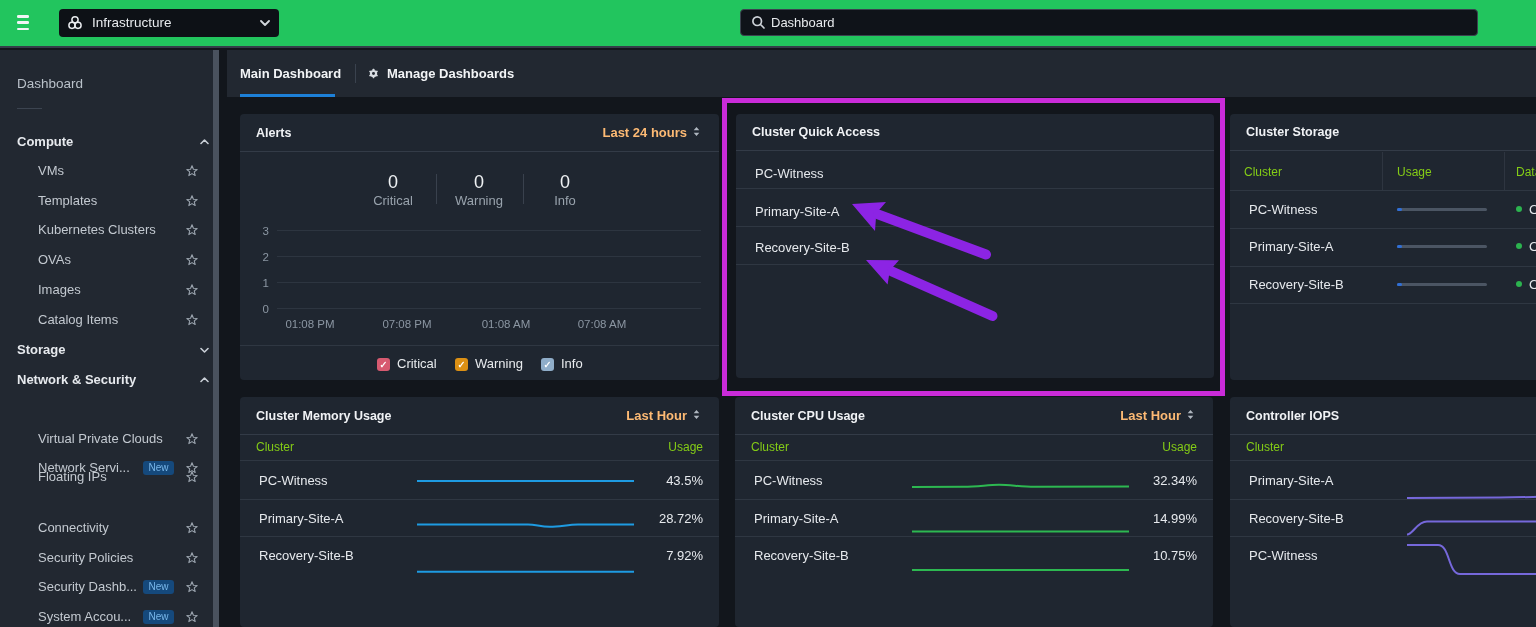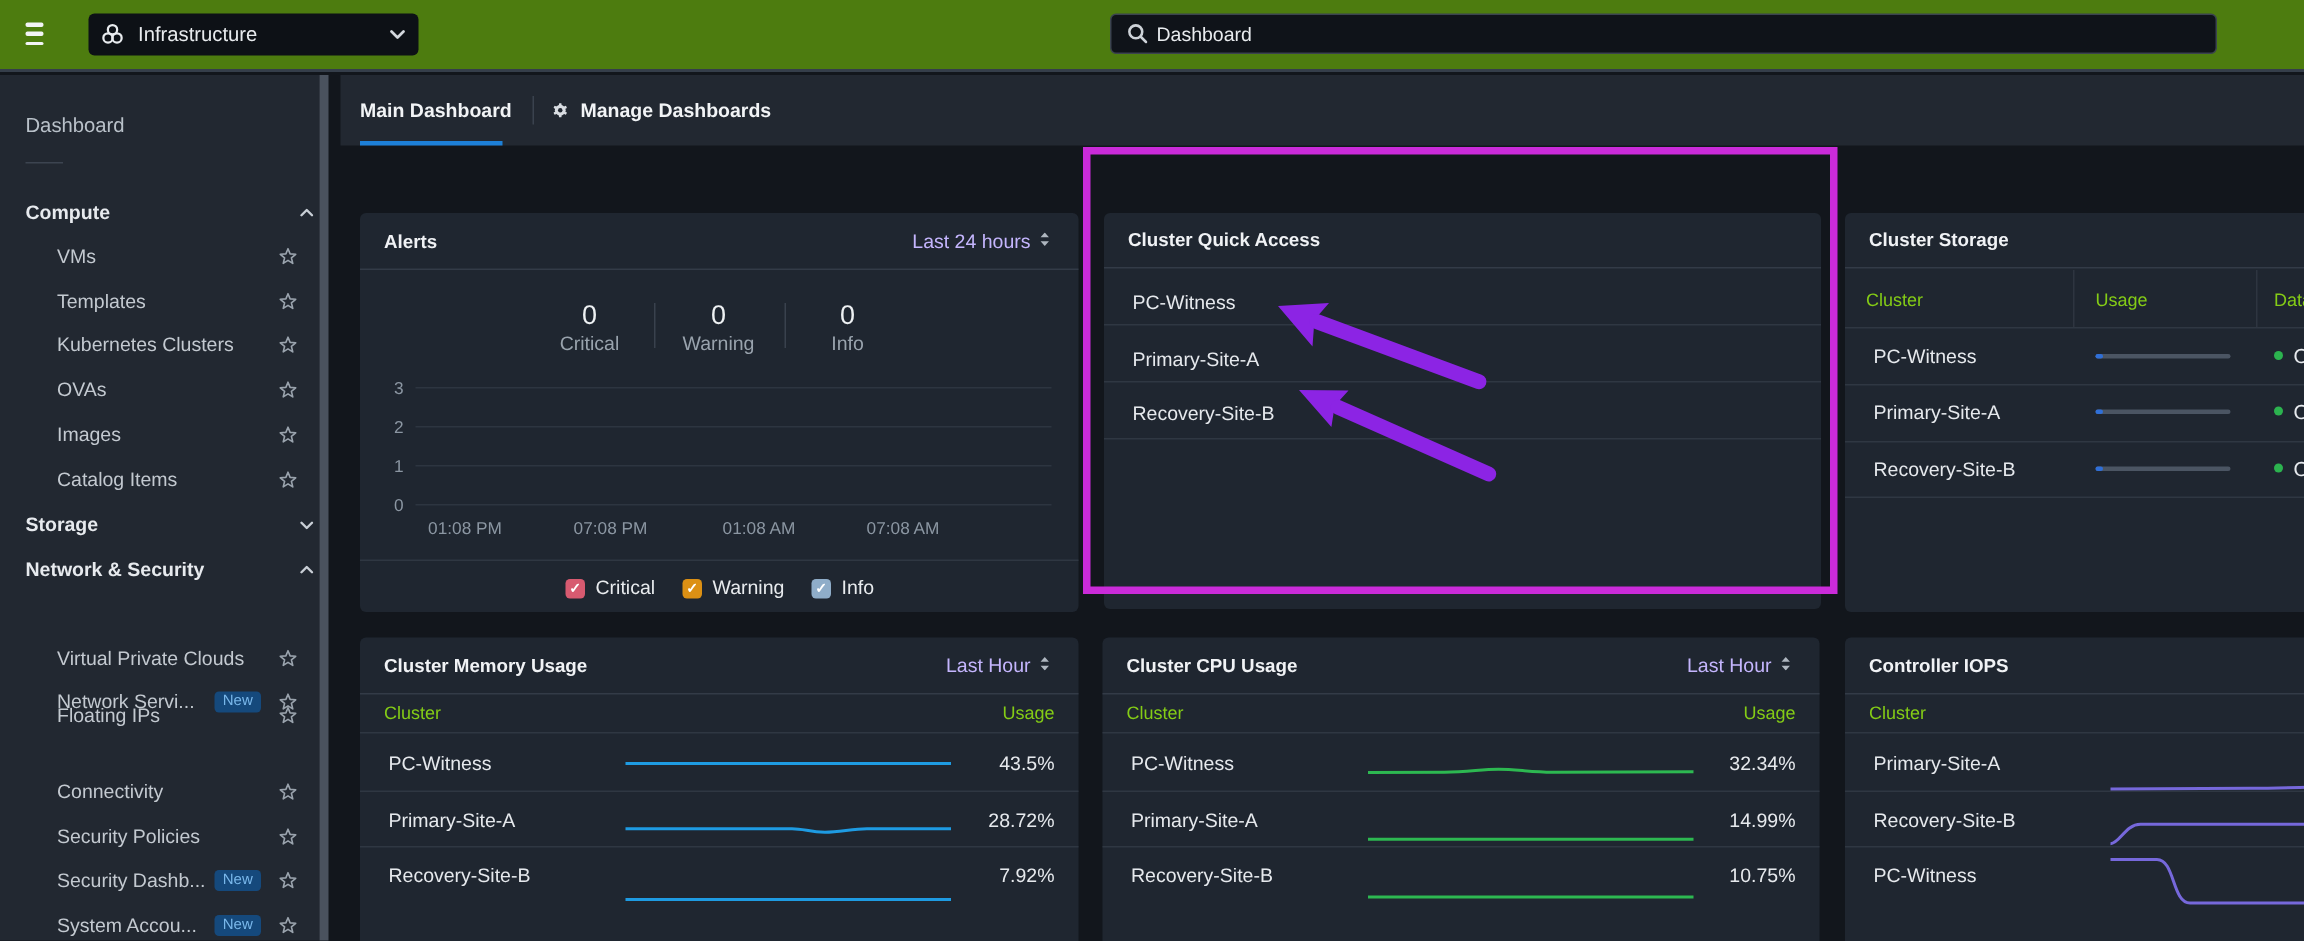--- a/index.html
+++ b/index.html
@@ -1,21 +1,21 @@
 <!DOCTYPE html>
 <html><head>
 <meta charset="utf-8">
 <style>
 * { margin:0; padding:0; box-sizing:border-box; }
 html,body { width:1536px; height:627px; overflow:hidden; background:#12161c;
   font-family:"Liberation Sans", sans-serif; }
 .abs { position:absolute; }
 
 #topbar { position:absolute; left:0; top:0; width:1536px; height:48px;
-  background:#4d7c0f; border-bottom:2px solid #353e4a;padding-left:16px; }
+  background:#22c55e; border-bottom:2px solid #353e4a;padding-left:16px; }
 #burger { position:absolute; left:17px; top:15px; width:12px; height:16px; }
 #burger div { position:absolute; left:0; width:12px; height:2.6px; border-radius:1.3px; background:#f2f4f6; }
 #appmenu { position:absolute; left:59px; top:9px; width:220px; height:28px;
   background:#0d1116; border-radius:4px; }
 #appmenu .txt { position:absolute; left:33px; top:0; line-height:28px; font-size:13.5px; color:#e8ebee; }
 #search { position:absolute; left:740px; top:9px; width:738px; height:27px;
   background:#0f1319; border:1px solid #3b434f; border-radius:4px; }
 #search .txt { position:absolute; left:30px; top:0; line-height:25px; font-size:13px; color:#e8ebee; }
 
 #sidebar { position:absolute; left:0; top:50px; width:213px; height:577px; background:#222831; }
@@ -28,24 +28,24 @@
 .chev { position:absolute; left:200px; top:11px; width:9px; height:8px; }
 .newb { position:absolute; left:143px; top:8px; width:31px; height:14px; background:#15497c;
   border-radius:3px; color:#79b7ea; font-size:10px; line-height:14px; text-align:center; }
 
 #tabbar { position:absolute; left:227px; top:50px; width:1309px; height:47px; background:#222831; }
 #tab1 { position:absolute; left:13px; top:0; height:47px; line-height:47px; font-size:13px; font-weight:bold; color:#f2f4f6; }
 #tabline { position:absolute; left:13px; top:44px; width:95px; height:3px; background:#1d80d8; }
 #tabsep { position:absolute; left:128px; top:14px; width:1px; height:19px; background:#3a424e; }
 #tab2 { position:absolute; left:160px; top:0; height:47px; line-height:47px; font-size:13px; font-weight:bold; color:#f2f4f6; }
 
-.card { position:absolute; background:#1f2630; border-radius:4px;margin-top:28px; }
+.card { position:absolute; background:#1f2630; border-radius:4px; }
 .chd { position:absolute; left:0; top:0; width:100%; height:38px; border-bottom:1px solid #333b47; }
 .chd .t { position:absolute; left:16px; top:0; line-height:38px; font-size:12.5px; font-weight:bold; color:#f0f2f5; }
-.chd .r { position:absolute; right:19px; top:0; line-height:38px; font-size:13px; font-weight:normal; color:#c4b5fd; }
+.chd .r { position:absolute; right:19px; top:0; line-height:38px; font-size:13px; font-weight:bold; color:#fdba74; }
 .thead { position:absolute; font-size:12px; color:#84cc16; white-space:nowrap; }
 .hr { position:absolute; left:0; width:100%; height:1px; background:#2f3742; }
 .rowname { position:absolute; left:19px; font-size:13px; color:#e6e9ed; }
 .pct { position:absolute; right:16px; font-size:13px; color:#e6e9ed; }
 .sp { d:path("M6 0.8 L7.41 4.26 L11.14 4.53 L8.28 6.94 L9.17 10.57 L6 8.6 L2.83 10.57 L3.72 6.94 L0.86 4.53 L4.59 4.26 Z");
   fill:none; stroke:#9aa3ad; stroke-width:1.1; stroke-linejoin:round; }
 .vline { position:absolute; width:1px; background:#39414d; }
 .cb { position:absolute; top:0.5px; width:13px; height:13px; border-radius:3px; color:#fff; font-size:9.5px; font-weight:bold; text-align:center; line-height:13px; }
 .cbl { position:absolute; top:-1.5px; font-size:13px; color:#e8ebee; }
 .bar { position:absolute; height:3px; border-radius:2px; background:#4b5563; width:90px; left:167px; }

